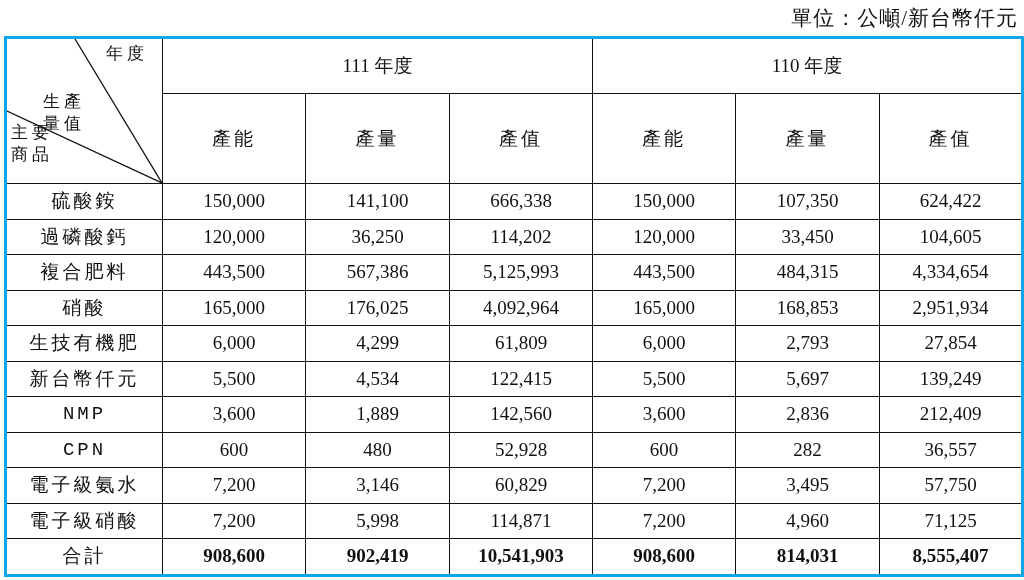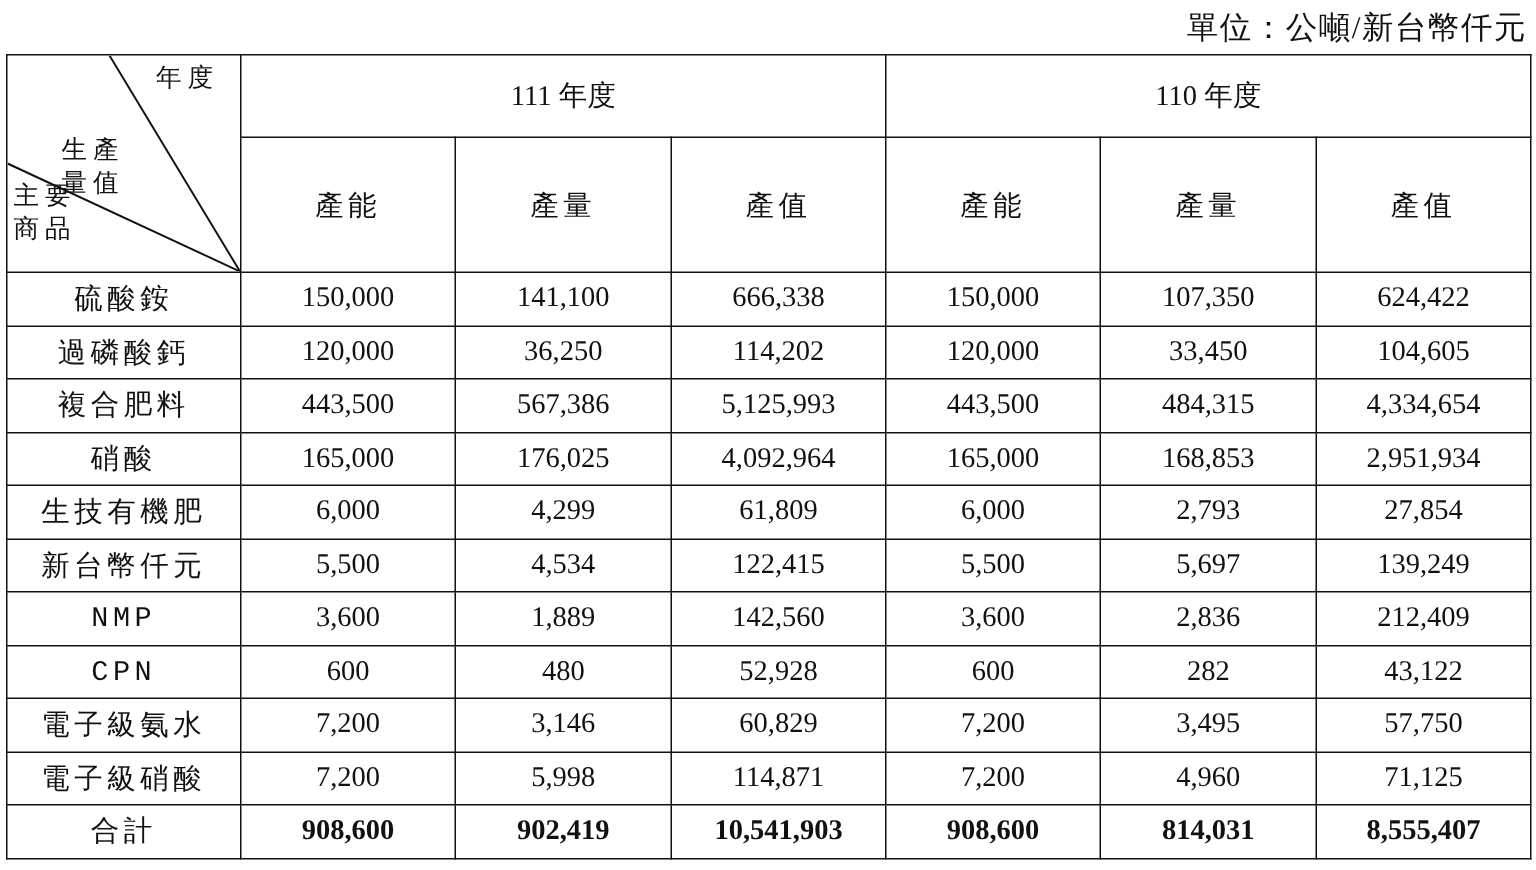--- a/index.html
+++ b/index.html
@@ -1,20 +1,20 @@
 <!DOCTYPE html>
 <html><head>
 <meta charset="utf-8">
 <style>
   html, body { margin: 0; padding: 0; background: #ffffff; }
   body { width: 1024px; height: 580px; position: relative; overflow: hidden;
          font-family: "Liberation Serif", "DejaVu Serif", serif; color: #111; }
   .unit { position: absolute; right: 6px; top: 4px; font-size: 21px; letter-spacing: 1px; }
   table.prod { position: absolute; left: 4px; top: 36px; border-collapse: collapse;
-               border: 1px solid #0ea5e9; table-layout: fixed; }
+               border: 3px solid #0ea5e9; table-layout: fixed; }
   table.prod td, table.prod th { border: 1.5px solid #111; text-align: center; padding: 0;
                font-size: 19px; font-weight: normal; }
   .corner { position: relative; width: 155px; height: 144px; padding: 0; overflow: hidden; }
   .corner svg { position: absolute; left: 0; top: 0; }
   .corner .lbl { position: absolute; font-size: 17px; letter-spacing: 4px; line-height: 22px; }
   .c-year { right: 14px; top: 4px; }
   .c-val { left: 36px; top: 52px; }
   .c-item { left: 4px; top: 83px; }
   .year-h { height: 54px; font-size: 18px; }
   .metric-h { height: 88px; font-size: 18px; letter-spacing: 3px; }
@@ -130,21 +130,21 @@
         <td class="num">2,836</td>
         <td class="num">212,409</td>
       </tr>
       <tr class="data-row">
         <td class="name-cell">CPN</td>
         <td class="num">600</td>
         <td class="num">480</td>
         <td class="num">52,928</td>
         <td class="num">600</td>
         <td class="num">282</td>
-        <td class="num">43,122</td>
+        <td class="num">36,557</td>
       </tr>
       <tr class="data-row">
         <td class="name-cell">電子級氨水</td>
         <td class="num">7,200</td>
         <td class="num">3,146</td>
         <td class="num">60,829</td>
         <td class="num">7,200</td>
         <td class="num">3,495</td>
         <td class="num">57,750</td>
       </tr>

